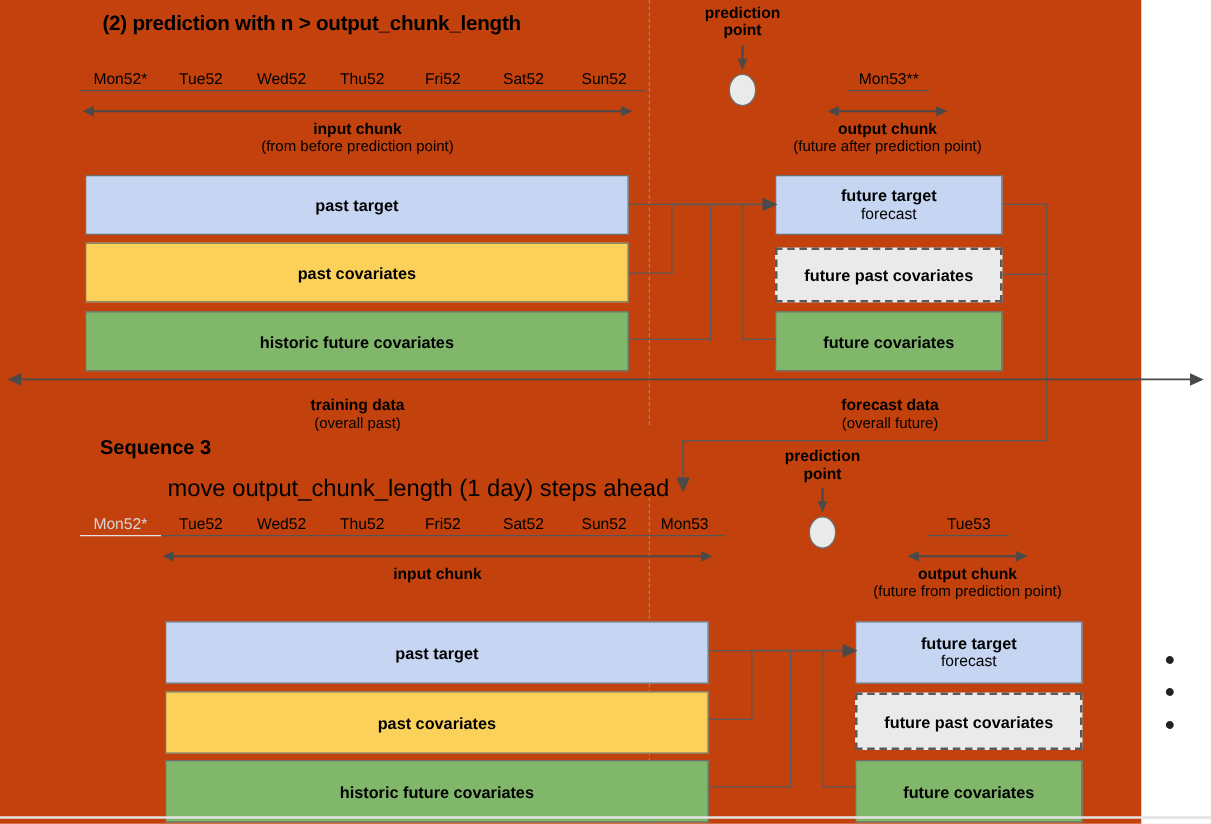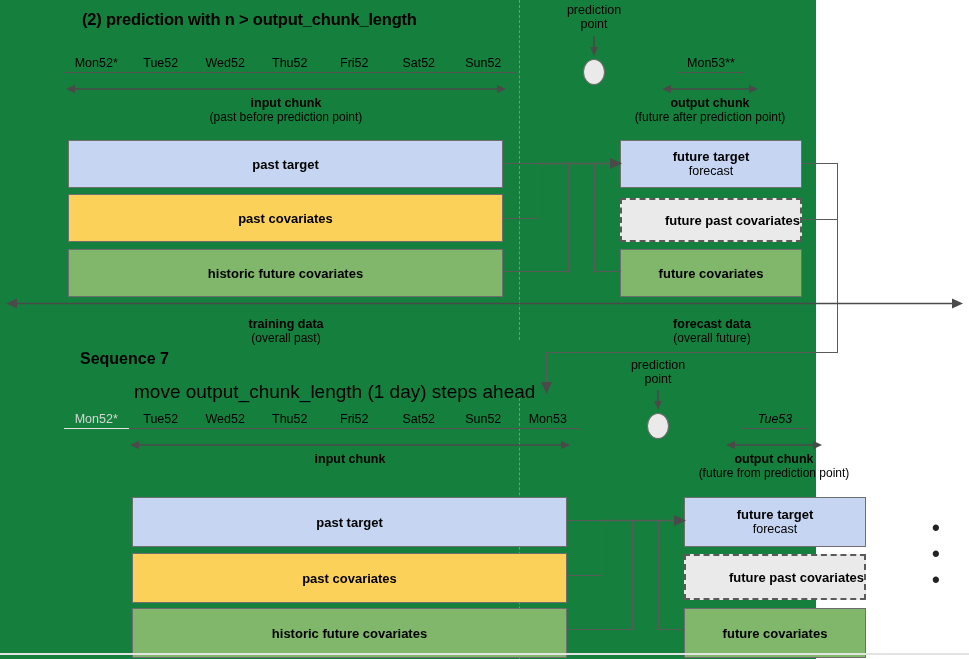--- a/index.html
+++ b/index.html
@@ -1,42 +1,42 @@
 <!DOCTYPE html>
 <html><head>
 <meta charset="utf-8">
 <style>
   html,body{margin:0;padding:0;background:#ffffff;}
   body{width:969px;height:659px;overflow:hidden;
        font-family:"Liberation Sans","DejaVu Sans",sans-serif;color:#000;}
-  #stage{position:relative;width:816px;height:659px;background:#15803d;}
+  #stage{position:relative;width:913px;height:659px;background:#c2410c;}
 
   .abs{position:absolute;}
 
   .title{font-size:16.5px;font-weight:bold;letter-spacing:-0.2px;}
   .seqtitle{font-size:16px;font-weight:bold;}
   .seqsub{font-size:19px;}
 
   .daylab{font-size:12.5px;text-align:center;border-bottom:1.5px solid #555;
           padding-bottom:2px;line-height:14px;white-space:nowrap;}
   .daylab.ghost{color:#d6d6d6;border-bottom-color:#e2e2e2;}
 
   .chunklab{text-align:center;font-size:12.5px;font-weight:bold;line-height:14px;}
   .chunksub{text-align:center;font-size:12px;line-height:14px;font-weight:normal;}
 
-  .ppt{font-size:12.5px;font-weight:normal;text-align:center;line-height:14px;}
+  .ppt{font-size:12.5px;font-weight:bold;text-align:center;line-height:14px;}
 
   .box{box-sizing:border-box;border:1.6px solid #6e6e6e;display:flex;
        flex-direction:column;align-items:center;justify-content:center;
        font-size:13px;font-weight:bold;line-height:15px;text-align:center;}
   .box .sub{font-weight:normal;font-size:12.5px;}
   .box.blue{background:#c5d5f2;}
   .box.yellow{background:#fbd159;}
   .box.green{background:#81b76a;}
-  .box.dashed{background:#eaeaea;border:2px dashed #5a5a5a;align-items:flex-end;}
+  .box.dashed{background:#eaeaea;border:2px dashed #5a5a5a;}
 
   .divider{border-left:1.4px dashed #8a8a8a;}
   .hline{background:#5a5a5a;height:1.4px;}
   .vline{background:#5a5a5a;width:1.4px;}
 
   .circle{width:22px;height:26px;border-radius:50%;background:#eaeaea;
           border:1.6px solid #6e6e6e;box-sizing:border-box;}
 
   .dots{font-size:22px;font-weight:bold;letter-spacing:2px;color:#222;}
 
@@ -79,21 +79,21 @@
     <div class="daylab">Mon53**</div>
   </div>
 
   <svg class="abs" style="left:66px;top:83px;" width="440" height="12">
     <line x1="6" y1="6" x2="434" y2="6" stroke="#4a4a4a" stroke-width="1.6"></line>
     <polygon points="0,6 9,1.8 9,10.2" fill="#4a4a4a"></polygon>
     <polygon points="440,6 431,1.8 431,10.2" fill="#4a4a4a"></polygon>
   </svg>
   <div class="abs chunklab" style="left:66px;top:96px;width:440px;">
     <div>input chunk</div>
-    <div class="chunksub">(past before prediction point)</div>
+    <div class="chunksub">(from before prediction point)</div>
   </div>
 
   <svg class="abs" style="left:662px;top:83px;" width="96" height="12">
     <line x1="6" y1="6" x2="90" y2="6" stroke="#4a4a4a" stroke-width="1.6"></line>
     <polygon points="0,6 9,1.8 9,10.2" fill="#4a4a4a"></polygon>
     <polygon points="96,6 87,1.8 87,10.2" fill="#4a4a4a"></polygon>
   </svg>
   <div class="abs chunklab" style="left:632px;top:96px;width:156px;">
     <div>output chunk</div>
     <div class="chunksub">(future after prediction point)</div>
@@ -154,21 +154,21 @@
   </svg>
   <div class="abs chunklab" style="left:612px;top:317px;width:200px;">
     <div>forecast data</div>
     <div class="chunksub">(overall future)</div>
   </div>
   <div class="abs chunklab" style="left:186px;top:317px;width:200px;">
     <div>training data</div>
     <div class="chunksub">(overall past)</div>
   </div>
 
-  <div class="abs seqtitle" style="left:80px;top:350px;">Sequence 7</div>
+  <div class="abs seqtitle" style="left:80px;top:350px;">Sequence 3</div>
   <div class="abs seqsub" style="left:134px;top:381px;">move output_chunk_length (1 day) steps ahead</div>
 
   <div class="abs ppt" style="left:616px;top:358px;width:84px;">
     <div>prediction</div>
     <div>point</div>
   </div>
   <svg class="abs" style="left:649px;top:390px;" width="20" height="22">
     <line x1="9" y1="0" x2="9" y2="14" stroke="#4a4a4a" stroke-width="1.8"></line>
     <polygon points="9,20 5.2,11 12.8,11" fill="#4a4a4a"></polygon>
   </svg>
@@ -178,21 +178,21 @@
     <div class="daylab ghost" style="width:64.5px;">Mon52*</div>
     <div class="daylab" style="width:64.5px;">Tue52</div>
     <div class="daylab" style="width:64.5px;">Wed52</div>
     <div class="daylab" style="width:64.5px;">Thu52</div>
     <div class="daylab" style="width:64.5px;">Fri52</div>
     <div class="daylab" style="width:64.5px;">Sat52</div>
     <div class="daylab" style="width:64.5px;">Sun52</div>
     <div class="daylab" style="width:64.5px;">Mon53</div>
   </div>
 
-  <div class="abs" style="left:742px;top:412px;width:66px;font-style:italic;">
+  <div class="abs" style="left:742px;top:412px;width:66px;">
     <div class="daylab">Tue53</div>
   </div>
 
   <svg class="abs" style="left:130px;top:439px;" width="440" height="12">
     <line x1="6" y1="6" x2="434" y2="6" stroke="#4a4a4a" stroke-width="1.6"></line>
     <polygon points="0,6 9,1.8 9,10.2" fill="#4a4a4a"></polygon>
     <polygon points="440,6 431,1.8 431,10.2" fill="#4a4a4a"></polygon>
   </svg>
   <div class="abs chunklab" style="left:130px;top:452px;width:440px;">
     <div>input chunk</div>

